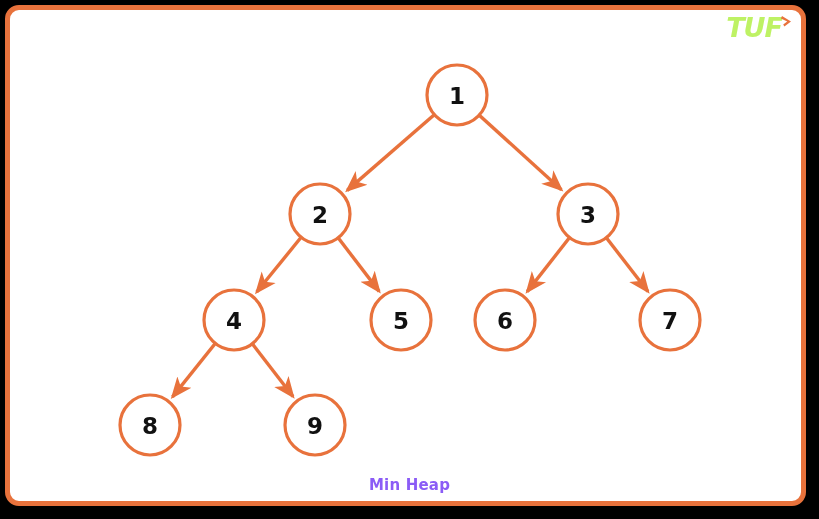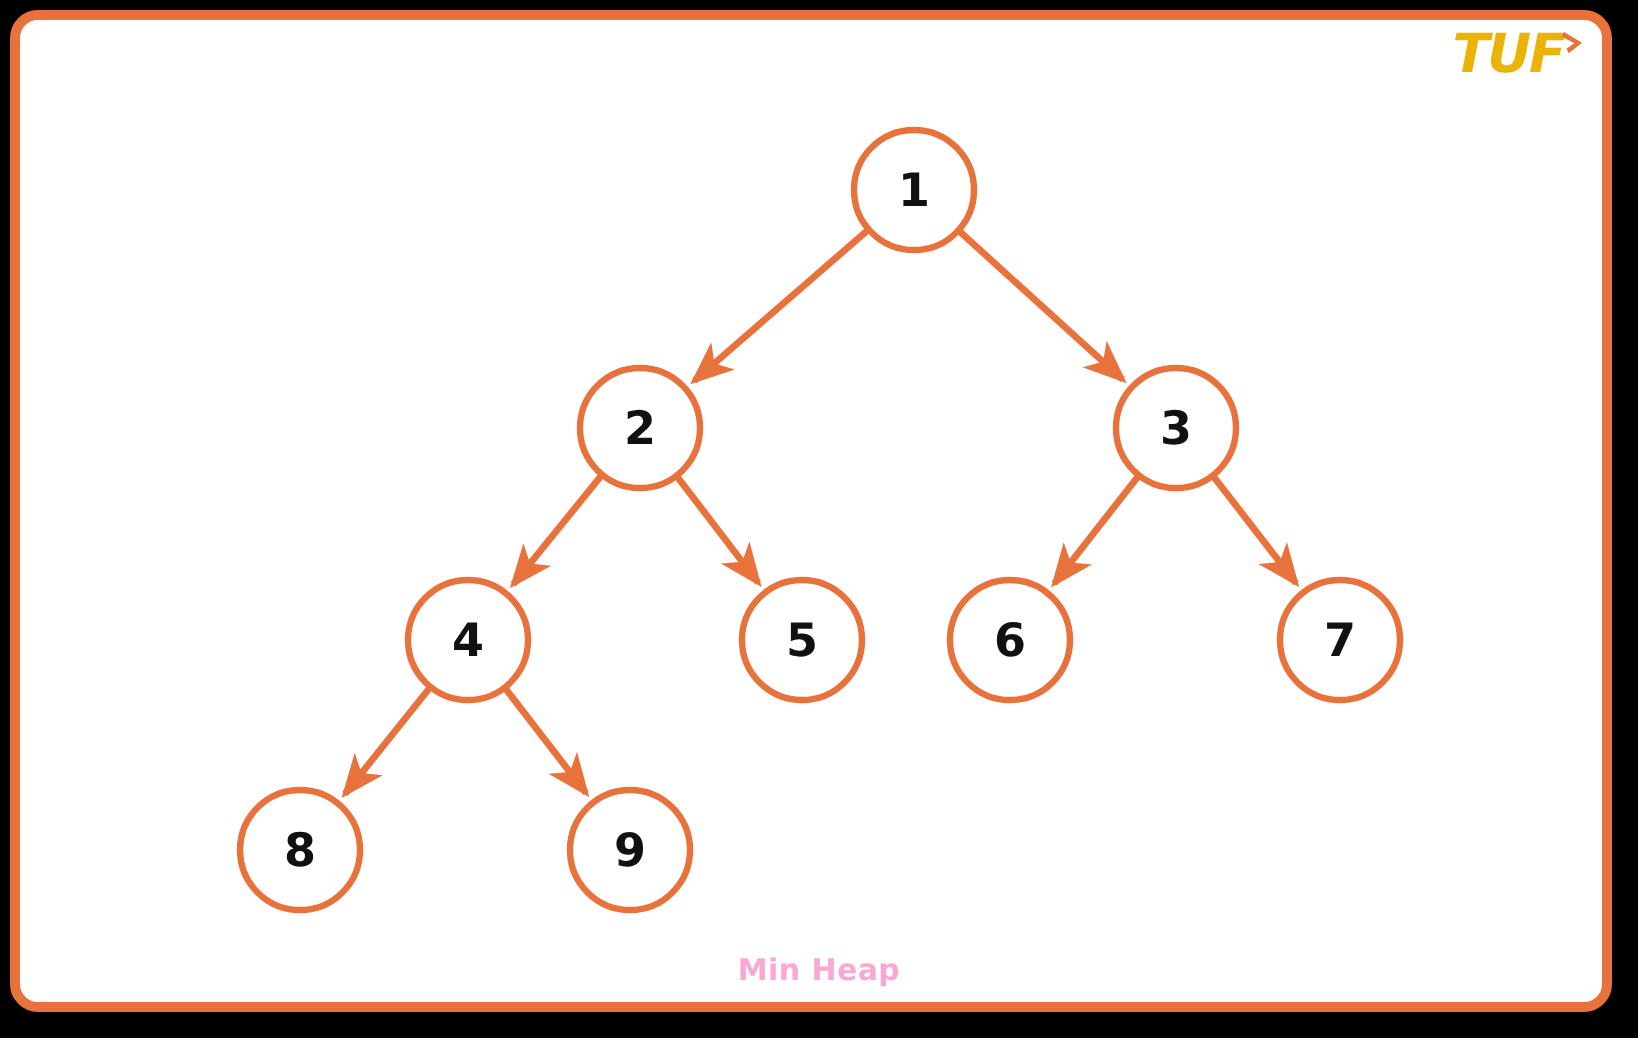--- a/index.html
+++ b/index.html
@@ -57,37 +57,37 @@
   }
   .caption {
     position: absolute;
     left: 0;
     top: 476px;
     width: 819px;
     text-align: center;
     font-family: "DejaVu Sans", "Liberation Sans", sans-serif;
     font-size: 15px;
     font-weight: bold;
-    color: #f9a8d4;
+    color: #8b5cf6;
     letter-spacing: 0.2px;
   }
   .logo {
     position: absolute;
     right: 24px;
     top: 12px;
     height: 30px;
     display: flex;
     align-items: center;
   }
   .logo-text {
     font-family: "DejaVu Sans", "Liberation Sans", sans-serif;
     font-size: 27px;
     font-weight: bold;
     font-style: italic;
-    color: #eab308;
+    color: #bef264;
     letter-spacing: -1px;
     line-height: 1;
   }
   .logo-chevron {
     margin-left: -3px;
     margin-top: -7px;
   }
 </style>
 </head>
 <body>

